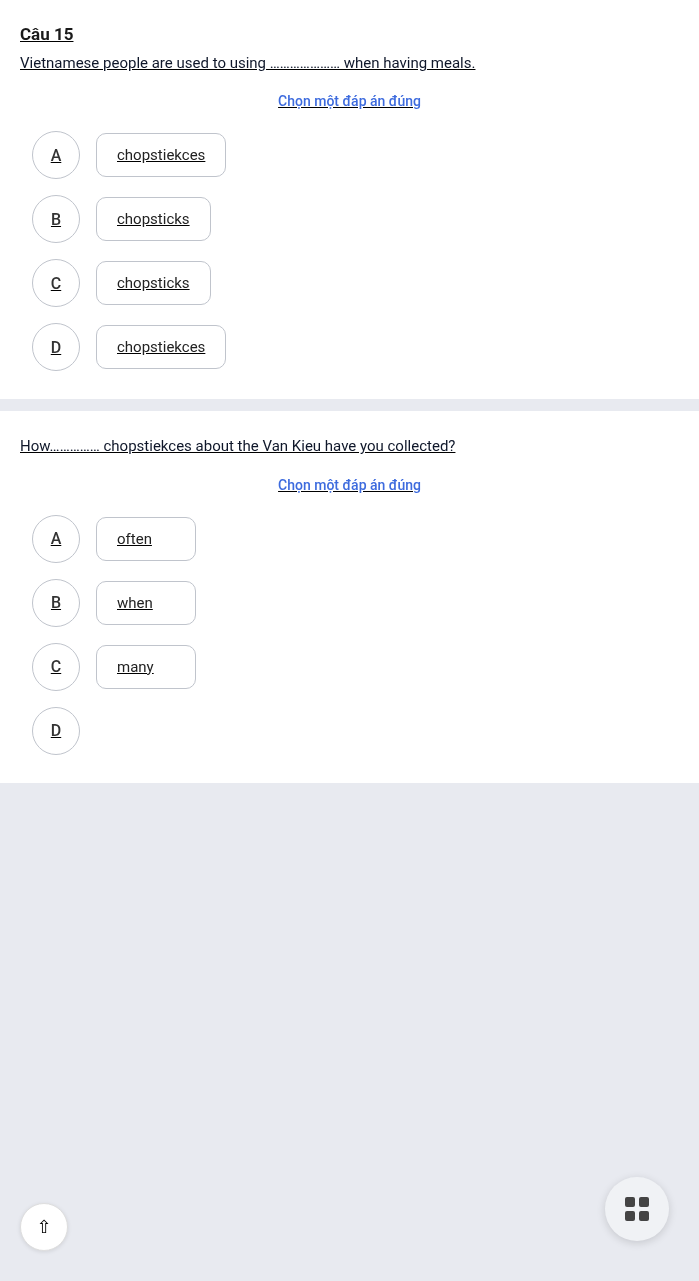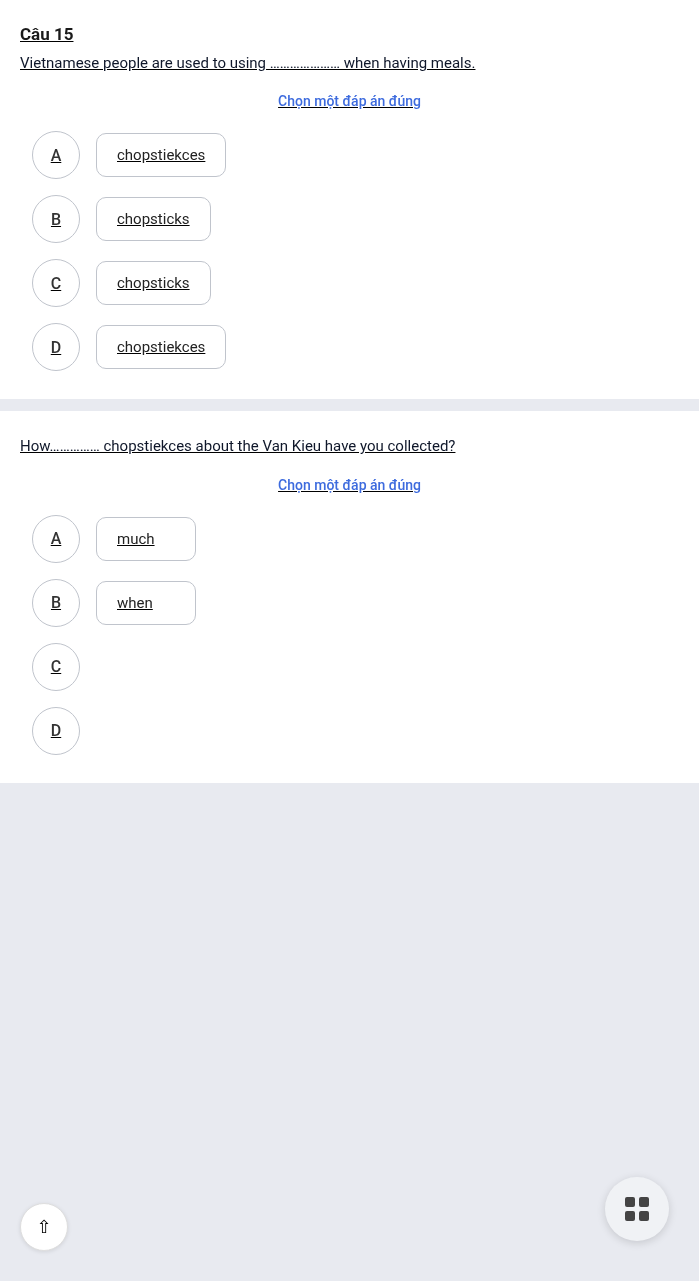--- a/index.html
+++ b/index.html
@@ -186,28 +186,29 @@
 <div class="question-card">
   <div class="question-text">How…………… chopstiekces about the Van Kieu have you collected?</div>
   <div class="divider-row">
     <div class="divider-line"></div>
     <span class="divider-label">Chọn một đáp án đúng</span>
     <div class="divider-line"></div>
   </div>
   <div class="options-list">
     <div class="option-row">
       <div class="option-circle">A</div>
-      <div class="option-box">much</div>
+      <div class="option-box">often</div>
     </div>
     <div class="option-row">
       <div class="option-circle">B</div>
       <div class="option-box">when</div>
     </div>
     <div class="option-row">
       <div class="option-circle">C</div>
+      <div class="option-box">many</div>
     </div>
     <div class="option-row">
       <div class="option-circle">D</div>
     </div>
   </div>
 </div>
 
 <div class="fab-container">
   <button class="fab">
     <div class="fab-icon">

